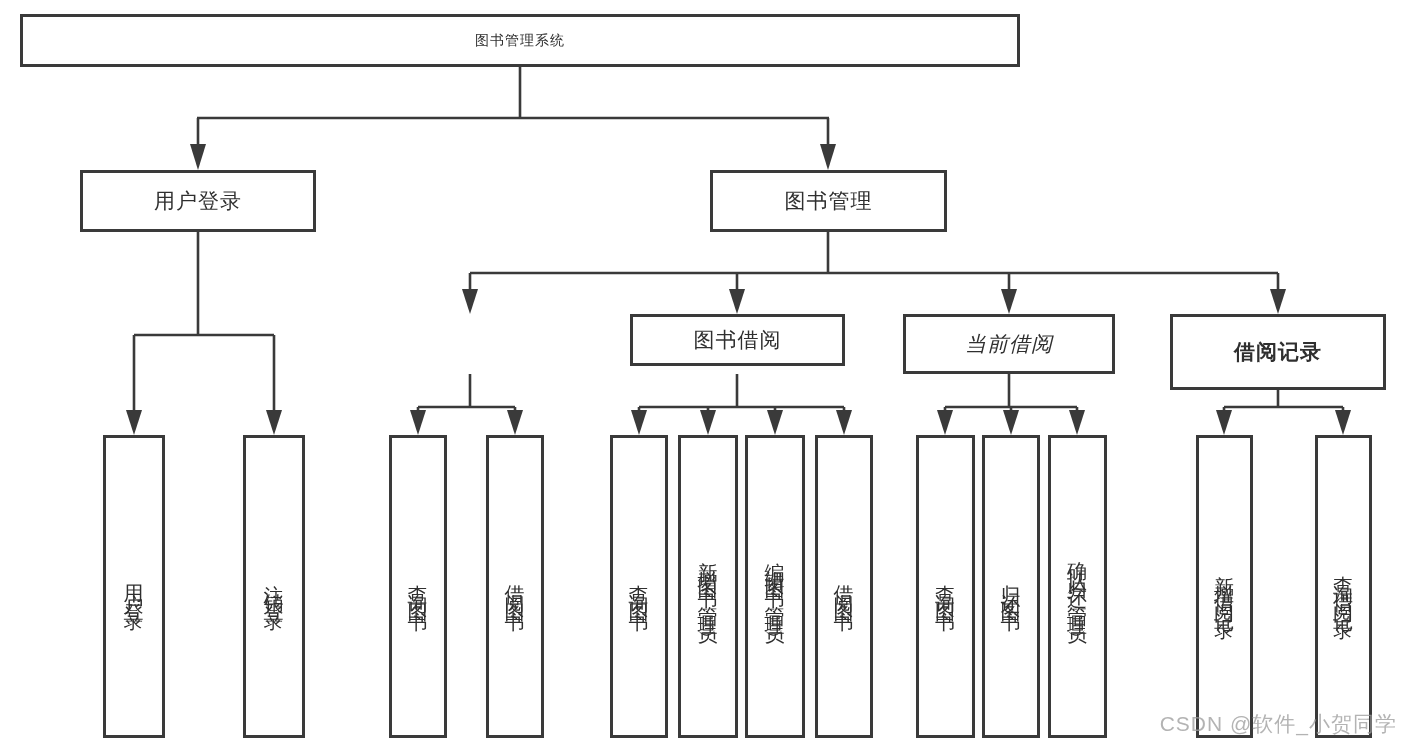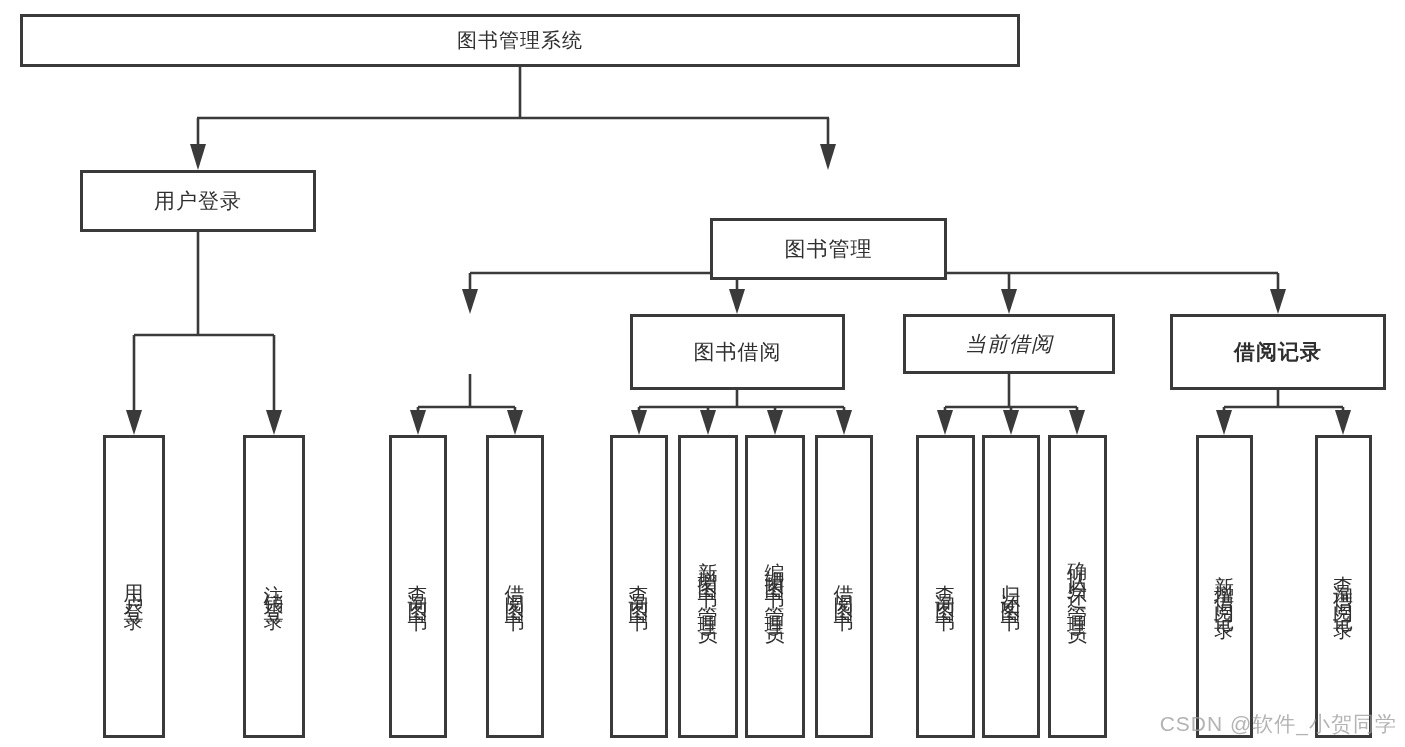--- a/index.html
+++ b/index.html
@@ -14,21 +14,21 @@
   .box{
     position:absolute;
     box-sizing:border-box;
     border:3px solid #3a3a3a;
     background:#ffffff;
     display:flex;align-items:center;justify-content:center;
     color:#2f2f2f;
     z-index:1;
   }
   .hbox{font-size:21px;letter-spacing:1px;}
-  .root{font-size:20px;}
+  .root{font-size:14px;}
   .vbox span{
     writing-mode:vertical-rl;
     letter-spacing:9px;
     font-size:20px;
     line-height:1;
     white-space:nowrap;
   }
   .watermark{
     position:absolute;
     right:8px;bottom:9px;
@@ -112,25 +112,25 @@
     </g>
   </svg>
 
   <div class="box hbox root" style="left:20px;top:14px;width:1000px;height:53px;">
     <span>图书管理系统</span>
   </div>
 
   <div class="box hbox" style="left:80px;top:170px;width:236px;height:62px;">
     <span>用户登录</span>
   </div>
-  <div class="box hbox" style="left:710px;top:170px;width:237px;height:62px;margin-top:48px;">
+  <div class="box hbox" style="left:710px;top:170px;width:237px;height:62px;">
     <span>图书管理</span>
   </div>
 
-  <div class="box hbox" style="left:630px;top:314px;width:215px;height:76px;">
+  <div class="box hbox" style="left:630px;top:314px;width:215px;height:52px;">
     <span>图书借阅</span>
   </div>
   <div class="box hbox" style="left:903px;top:314px;width:212px;height:60px;font-style:italic;">
     <span>当前借阅</span>
   </div>
   <div class="box hbox" style="left:1170px;top:314px;width:216px;height:76px;font-weight:bold;">
     <span>借阅记录</span>
   </div>
 
   <div class="box vbox" style="left:103px;top:435px;width:62px;height:303px;">

